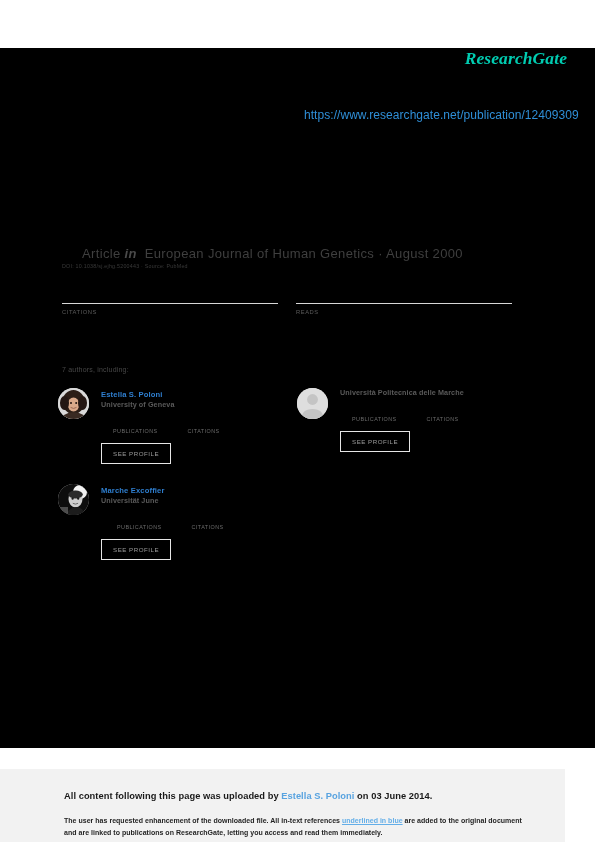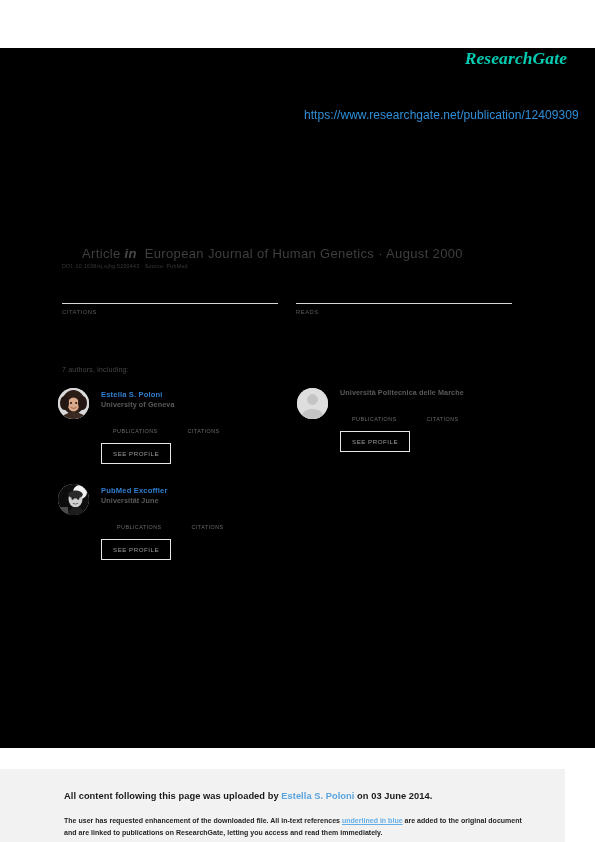--- a/index.html
+++ b/index.html
@@ -328,21 +328,21 @@
         <ellipse cx="17.5" cy="15" rx="7" ry="8.5" fill="#cfcfcf"></ellipse>
         <ellipse cx="17.5" cy="10.5" rx="7.3" ry="4" fill="#2a2a2a"></ellipse>
         <ellipse cx="14.6" cy="14.6" rx="1.1" ry="1.2" fill="#1a1a1a"></ellipse>
         <ellipse cx="20.2" cy="14.6" rx="1.1" ry="1.2" fill="#1a1a1a"></ellipse>
         <path d="M14.8 19.3 q2.7 1.6 5.3 0" stroke="#6e6e6e" stroke-width="1" fill="none"></path>
         <path d="M7 31 q5 -8 11 -8 q7 0 9 8 z" fill="#1c1c1c"></path>
         <rect x="0" y="23" width="10" height="8" fill="#8a8a8a" opacity="0.5"></rect>
       </svg>
     </div>
     <div class="author-body">
-      <div class="author-name">PubMed Excoffier</div>
+      <div class="author-name">Marche Excoffier</div>
       <div class="author-affil">Universität June</div>
       <div class="metric-row gap2">
         <div class="metric">
           <div class="metric-value"></div>
           <div class="metric-label">PUBLICATIONS</div>
         </div>
         <div class="metric">
           <div class="metric-value"></div>
           <div class="metric-label">CITATIONS</div>
         </div>

